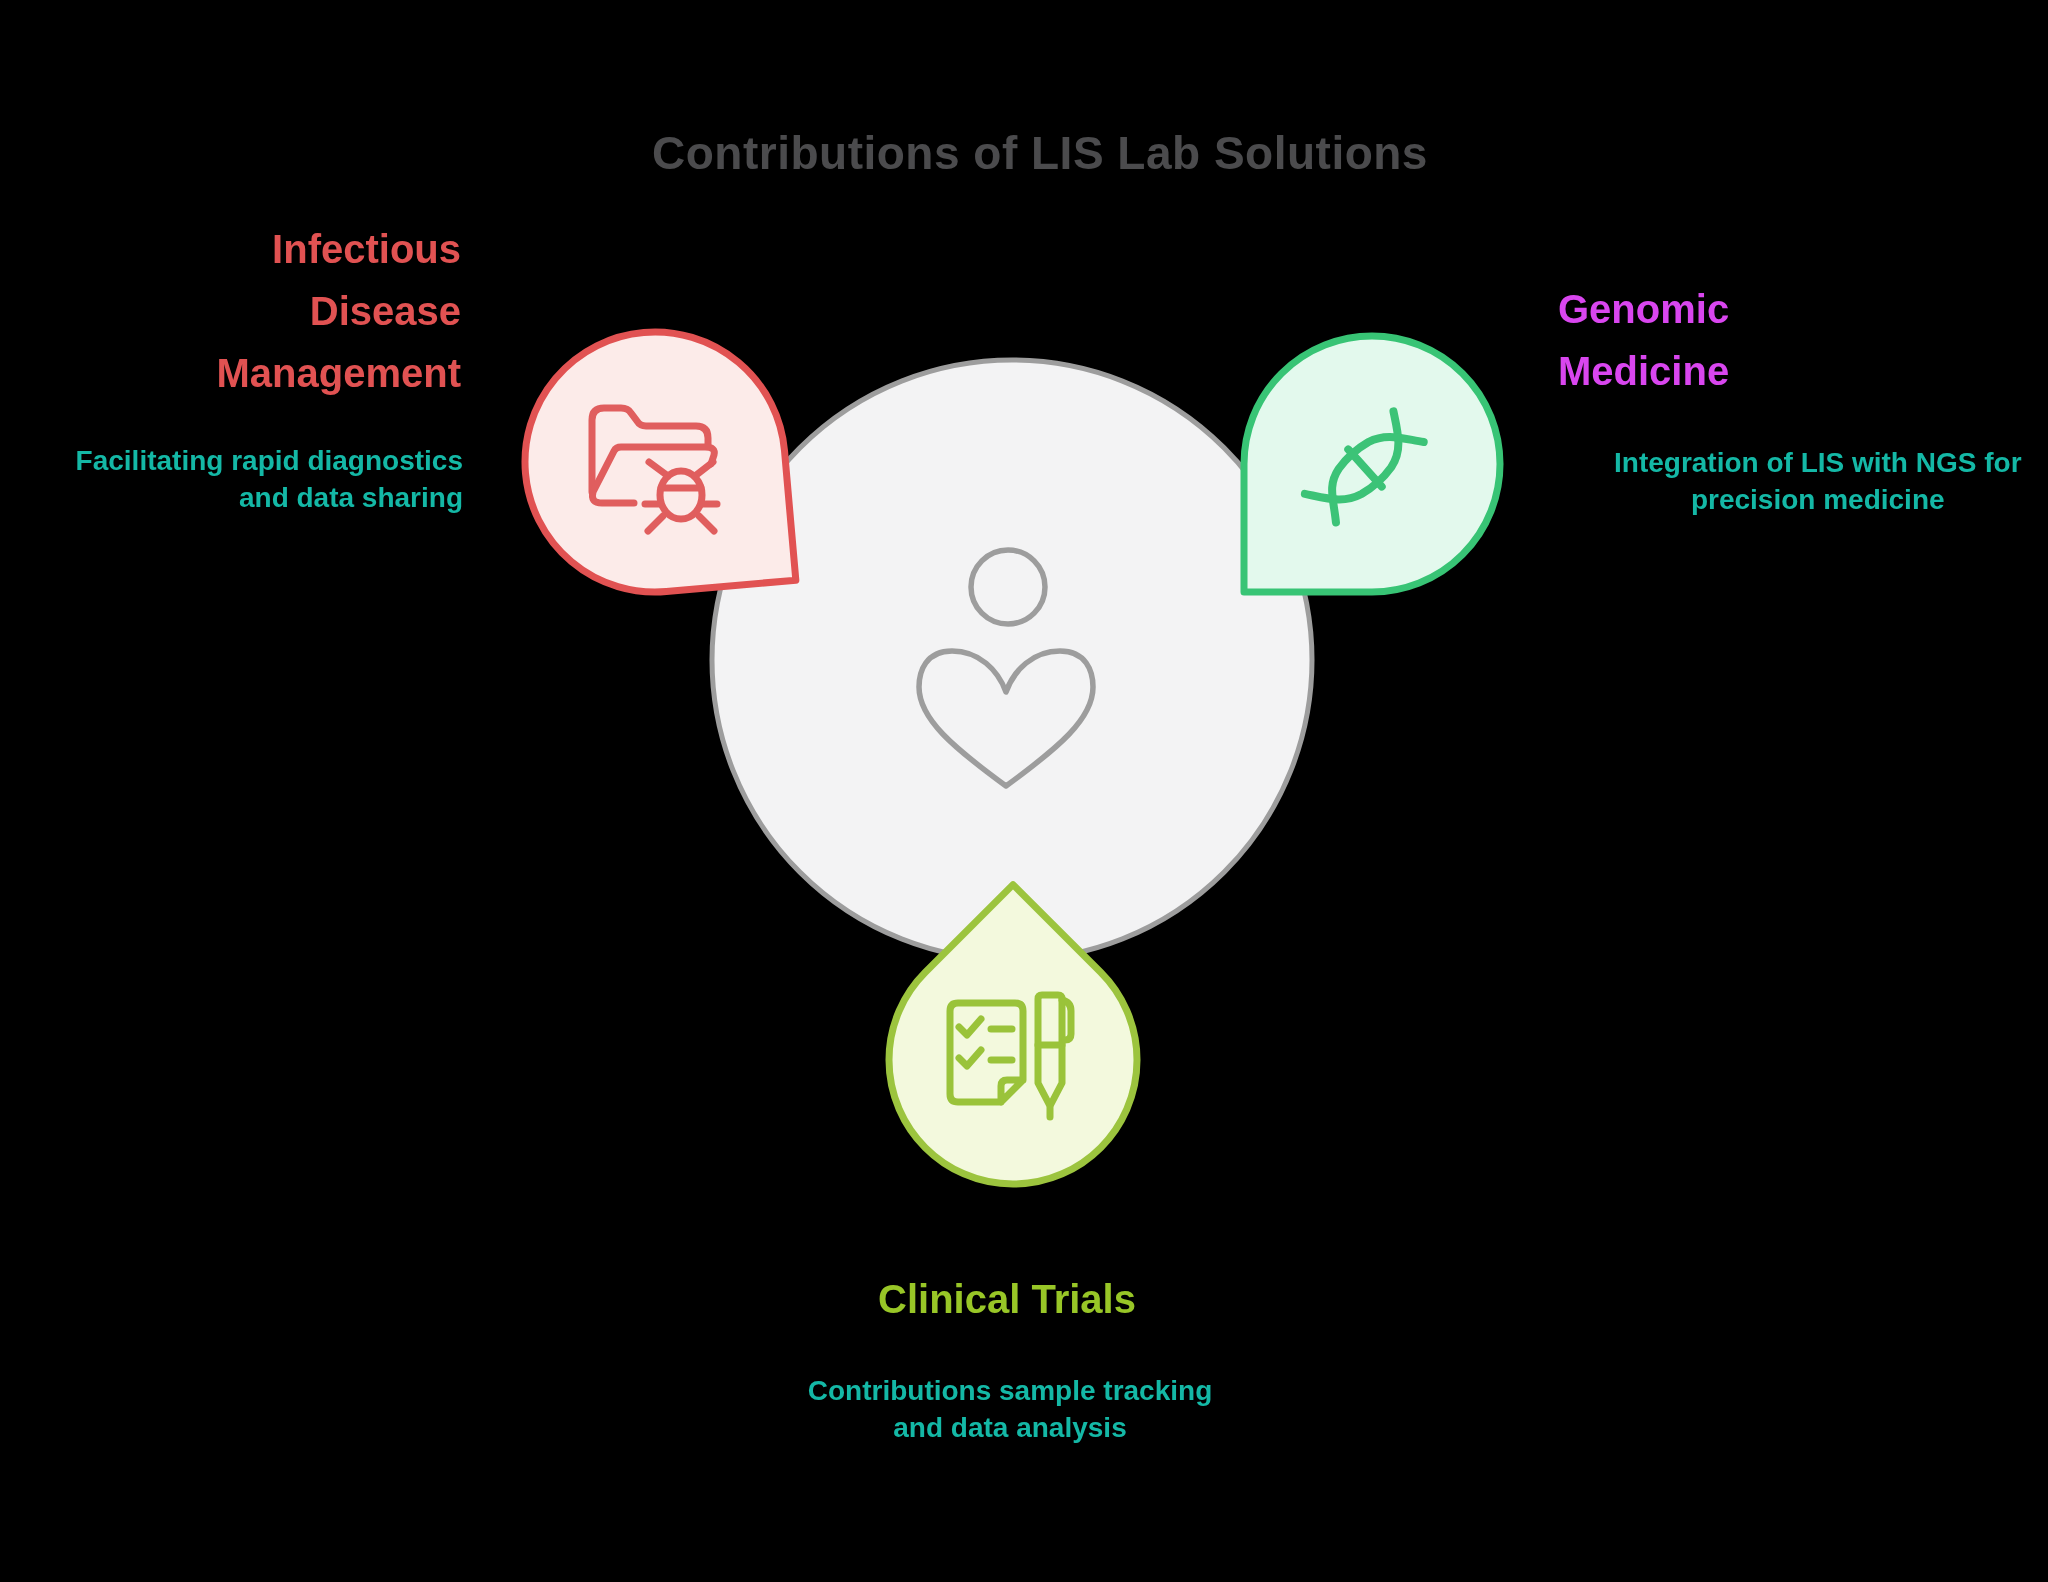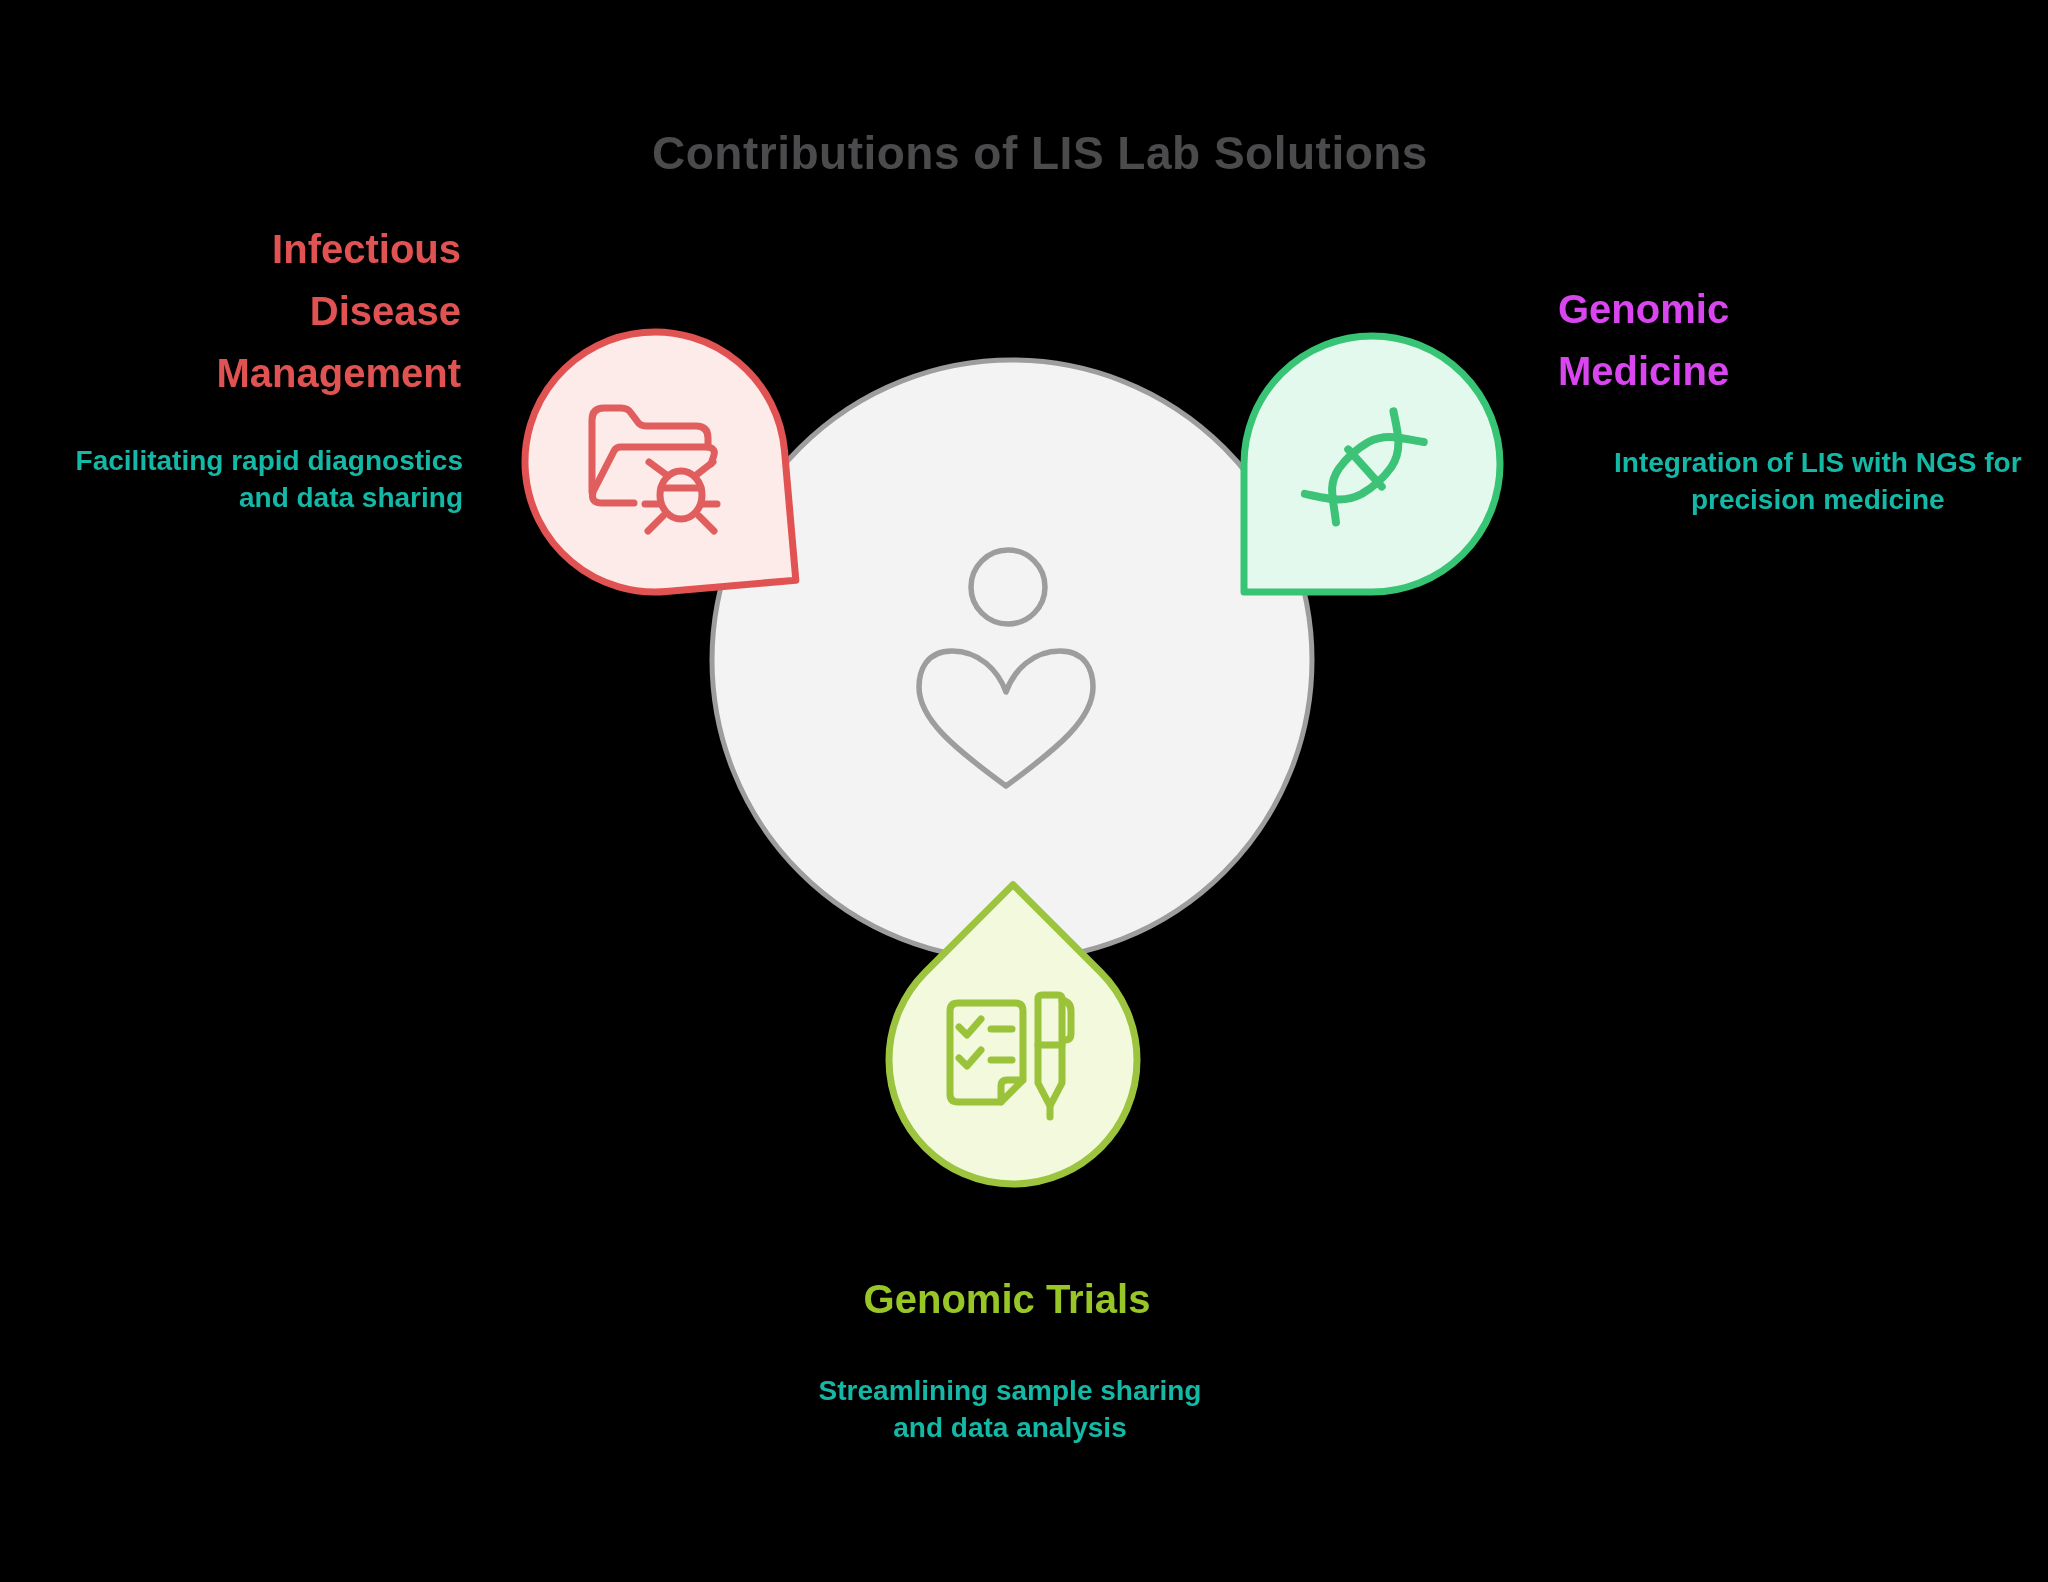--- a/index.html
+++ b/index.html
@@ -121,15 +121,15 @@
 Disease
 Management</div>
 <div id="desc-infectious" class="abs desc">Facilitating rapid diagnostics
 and data sharing</div>
 
 <div id="heading-genomic" class="abs heading">Genomic
 Medicine</div>
 <div id="desc-genomic" class="abs desc">Integration of LIS with NGS for
 precision medicine</div>
 
-<div id="heading-clinical" class="abs heading">Genomic Trials</div>
-<div id="desc-clinical" class="abs desc">Streamlining sample sharing
+<div id="heading-clinical" class="abs heading">Clinical Trials</div>
+<div id="desc-clinical" class="abs desc">Contributions sample tracking
 and data analysis</div>
 
 </body></html>

